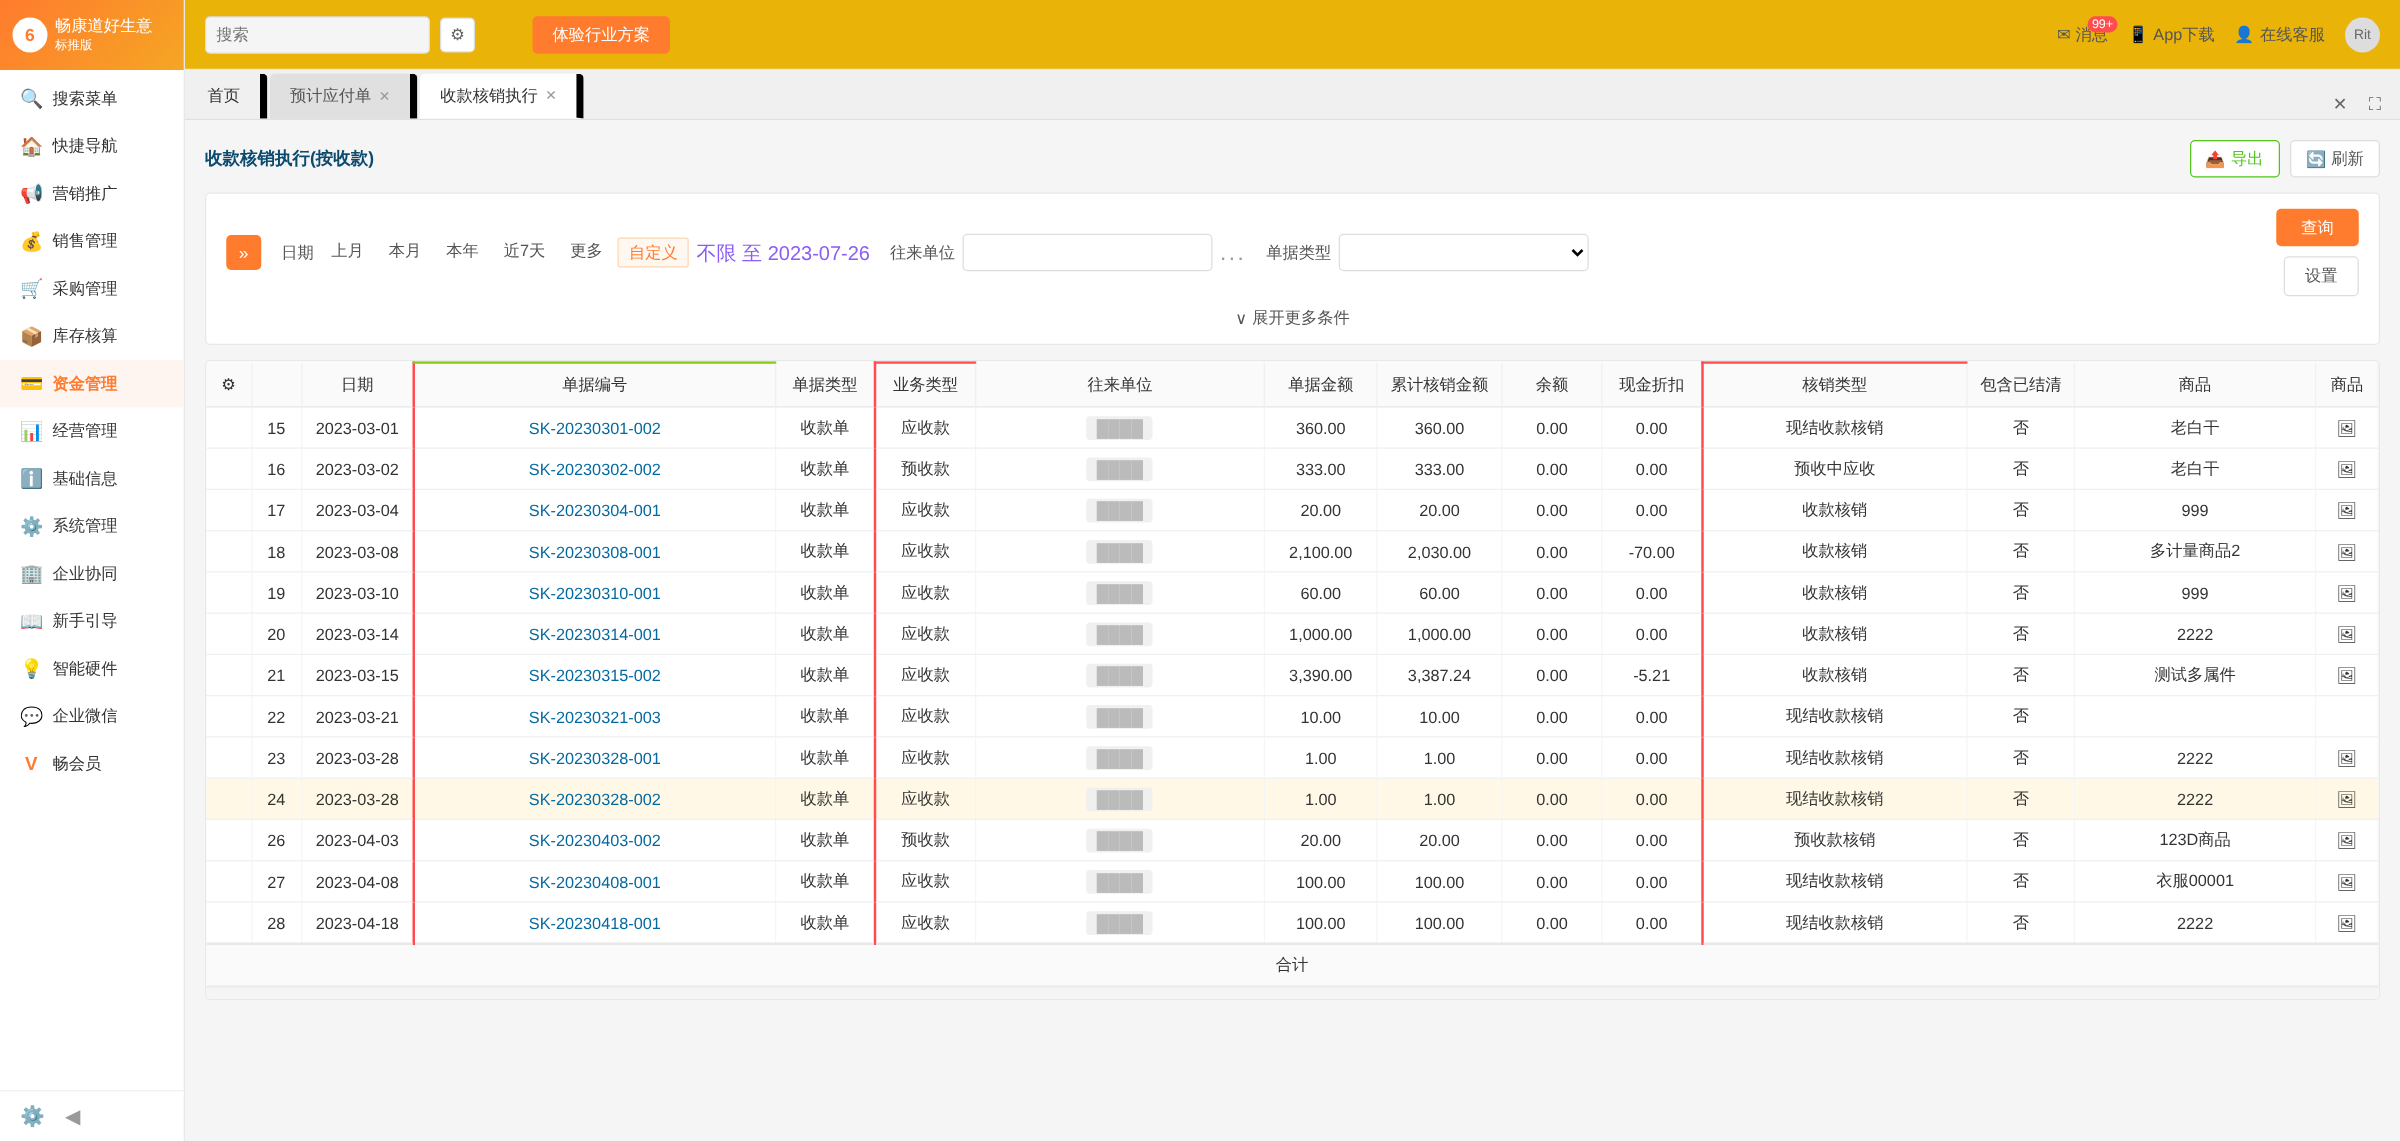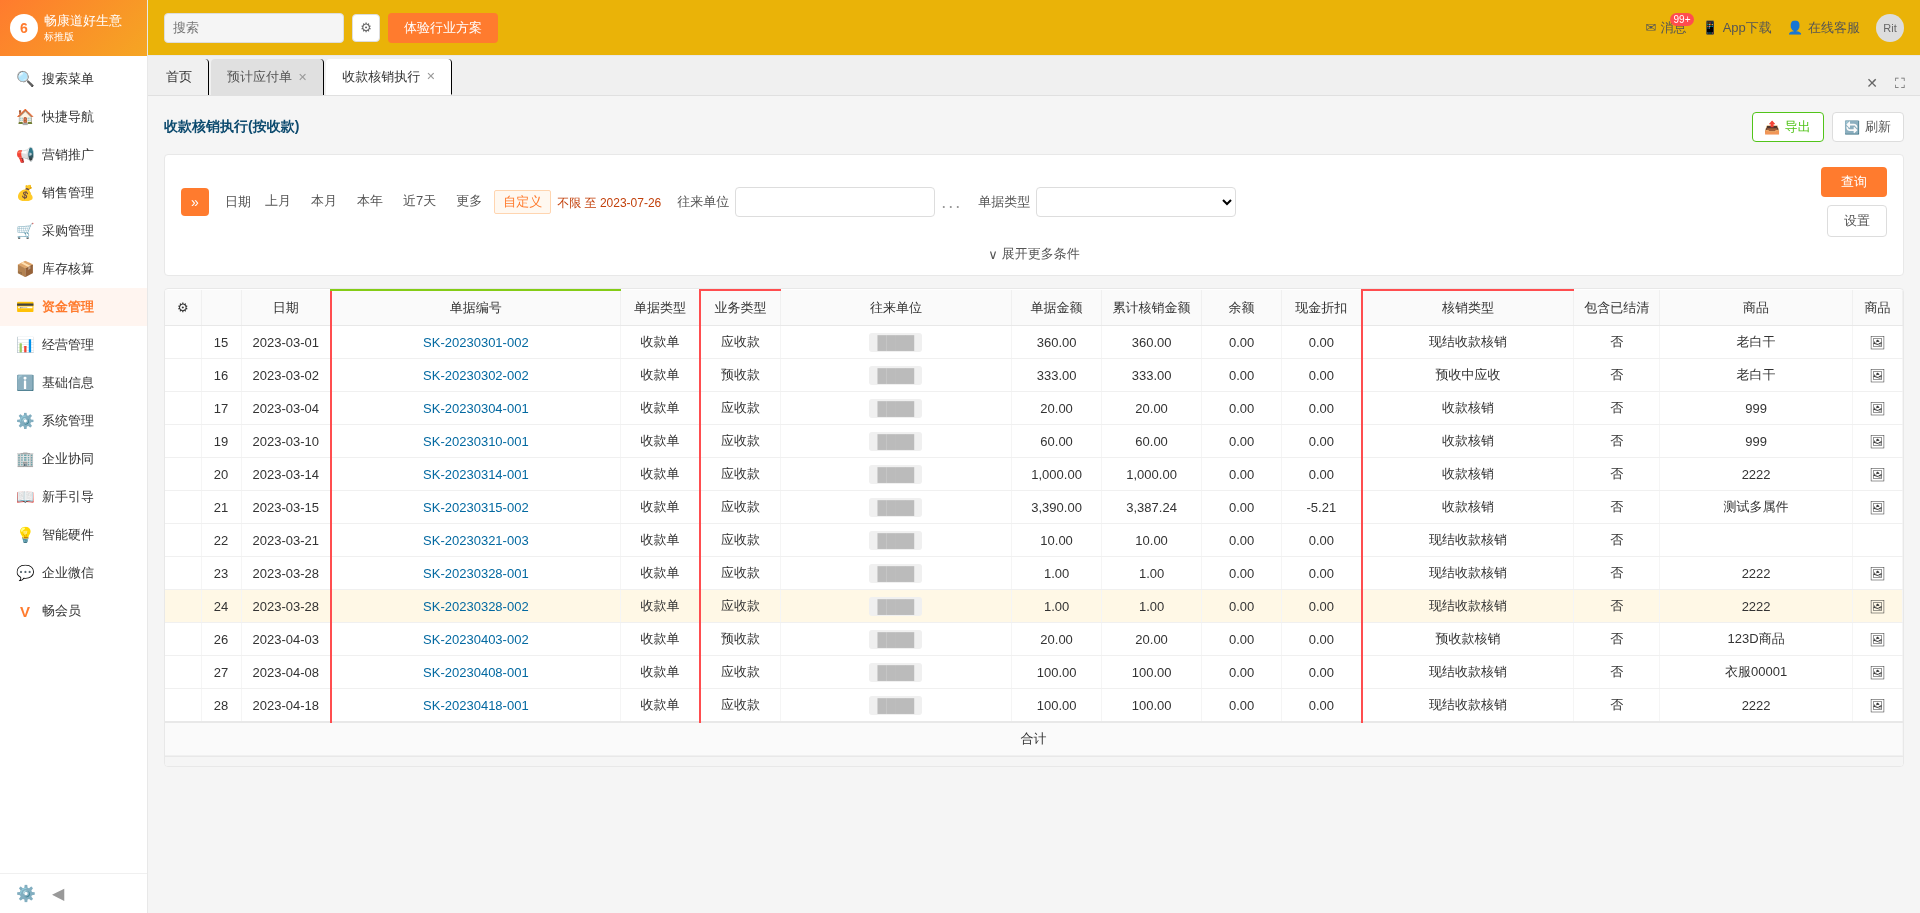--- a/index.html
+++ b/index.html
@@ -59,21 +59,21 @@
     }
     .topbar-left { display: flex; align-items: center; gap: 8px; flex: 1; }
     .topbar-input {
       width: 180px; height: 30px;
       border: 1px solid #ddd; border-radius: 4px;
       padding: 0 8px; background: #f5f5f5; color: #999;
     }
     .topbar-btn-solution {
       background: #ff7b2e; color: #fff;
       border: none; border-radius: 4px;
-      padding: 6px 16px; cursor: pointer; font-size: 13px;
+      padding: 6px 16px; cursor: pointer; font-size: 13px; margin-left: 38px;
     }
     .topbar-right { display: flex; align-items: center; gap: 16px; }
     .topbar-badge { position: relative; display: flex; align-items: center; gap: 4px; cursor: pointer; color: #555; }
     .badge-count {
       position: absolute; top: -6px; right: -8px;
       background: #ff4d4f; color: #fff; font-size: 10px;
       border-radius: 8px; padding: 1px 4px; min-width: 16px; text-align: center;
     }
     .topbar-right-item { display: flex; align-items: center; gap: 4px; cursor: pointer; color: #555; }
     .user-avatar {
@@ -88,21 +88,21 @@
       background: #f0f0f0;
       display: flex; align-items: flex-end;
       padding: 0 0 0 0;
       border-bottom: 1px solid #e0e0e0;
     }
     .tab {
       height: 36px;
       display: flex; align-items: center;
       padding: 0 16px;
       background: #e0e0e0;
-      border-right: 1px solid #000000;
+      border-right: 6px solid #000000;
       cursor: pointer; color: #555; gap: 6px;
       border-radius: 4px 4px 0 0;
       margin-left: 2px;
     }
     .tab.active {
       background: #fff; color: #333; font-weight: 500;
       border-bottom: 1px solid #fff;
     }
     .tab-home { background: transparent; font-size: 14px; color: #333; }
     .tab-close { font-size: 11px; color: #999; cursor: pointer; }
@@ -150,21 +150,21 @@
     .filter-label { color: #555; white-space: nowrap; }
     .filter-date-options { display: flex; gap: 4px; }
     .date-opt {
       padding: 2px 8px; cursor: pointer; color: #555;
       border-radius: 2px;
     }
     .date-opt.custom {
       background: #fff8f0; color: #ff7b2e;
       border: 1px solid #ffd5b0; border-radius: 2px;
     }
-    .filter-date-range { color: #c2410c; font-size: 12px; }
+    .filter-date-range { color: #8b5cf6; font-size: 16px; }
     .filter-input {
       width: 200px; height: 30px;
       border: 1px solid #ddd; border-radius: 4px;
       padding: 0 8px;
     }
     .filter-select {
       width: 200px; height: 30px;
       border: 1px solid #ddd; border-radius: 4px;
       padding: 0 8px; background: #fff;
     }
@@ -515,20 +515,37 @@
               <td class="col-write-off">20.00</td>
               <td class="col-balance">0.00</td>
               <td class="col-cash-disc">0.00</td>
               <td class="col-wo-type col-wo-type-highlight">收款核销</td>
               <td class="col-inc-settled">否</td>
               <td class="col-goods">999</td>
               <td class="col-thumb">🖼</td>
             </tr>
             <tr>
               <td class="col-icon"></td>
+              <td class="col-no">18</td>
+              <td class="col-date">2023-03-08</td>
+              <td class="col-bill-no col-bill-no-highlight"><a class="link-cell">SK-20230308-001</a></td>
+              <td class="col-bill-type">收款单</td>
+              <td class="col-biz-type col-biz-type-highlight">应收款</td>
+              <td class="col-partner"><span class="blurred">████</span></td>
+              <td class="col-amount">2,100.00</td>
+              <td class="col-write-off">2,030.00</td>
+              <td class="col-balance">0.00</td>
+              <td class="col-cash-disc negative">-70.00</td>
+              <td class="col-wo-type col-wo-type-highlight">收款核销</td>
+              <td class="col-inc-settled">否</td>
+              <td class="col-goods">多计量商品2</td>
+              <td class="col-thumb">🖼</td>
+            </tr>
+            <tr>
+              <td class="col-icon"></td>
               <td class="col-no">19</td>
               <td class="col-date">2023-03-10</td>
               <td class="col-bill-no col-bill-no-highlight"><a class="link-cell">SK-20230310-001</a></td>
               <td class="col-bill-type">收款单</td>
               <td class="col-biz-type col-biz-type-highlight">应收款</td>
               <td class="col-partner"><span class="blurred">████</span></td>
               <td class="col-amount">60.00</td>
               <td class="col-write-off">60.00</td>
               <td class="col-balance">0.00</td>
               <td class="col-cash-disc">0.00</td>

